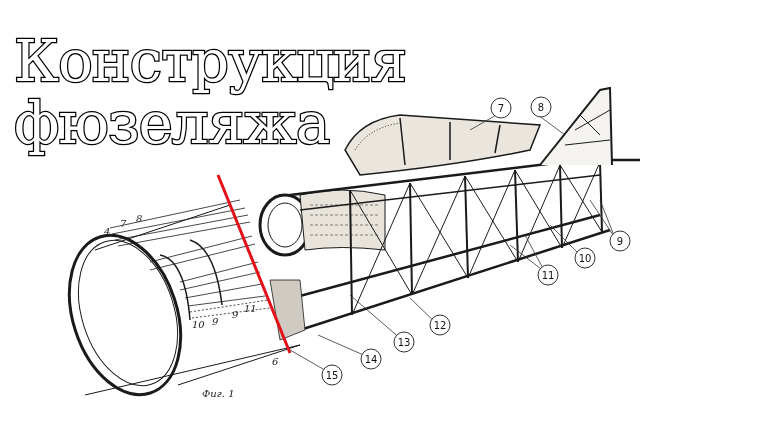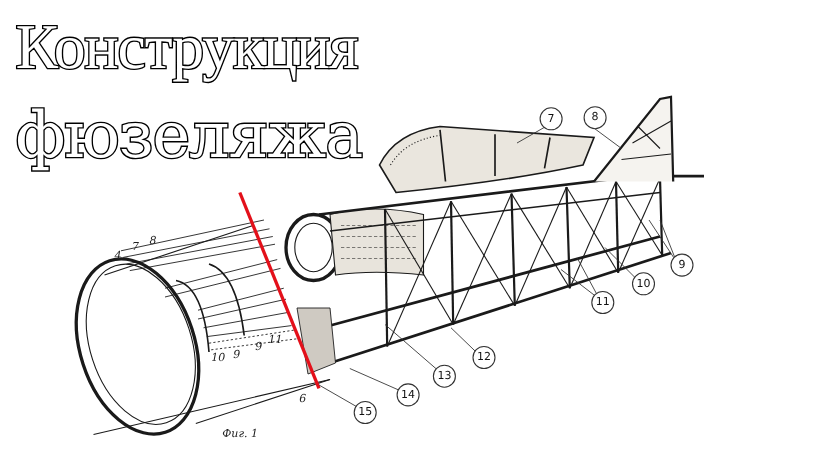--- a/index.html
+++ b/index.html
@@ -4,21 +4,21 @@
   <style>
     html, body { margin: 0; padding: 0; background: #ffffff; }
     body { width: 760px; height: 427px; position: relative; overflow: hidden; font-family: "DejaVu Serif", serif; }
     .title-line {
       position: absolute; left: 14px; font-family: "DejaVu Serif", "Liberation Serif", serif;
       font-size: 58px; line-height: 1; color: #ffffff; letter-spacing: -1px;
       -webkit-text-stroke: 2.5px #000000;
       paint-order: stroke fill;
       text-shadow: 0 0 1px #000;
     }
-    #title1 { top: 14px; font-family: Liberation Serif, serif; }
+    #title1 { top: 32px; }
     #title2 { top: 94px; }
     svg#diagram { position: absolute; left: 0; top: 0; }
     .callout-text { font-family: "DejaVu Sans", sans-serif; font-size: 10px; fill: #111; text-anchor: middle; dominant-baseline: central; }
     .small-label { font-family: "DejaVu Serif", serif; font-style: italic; font-size: 10px; fill: #222; }
   </style>
 </head>
 <body>
 
 <div class="title-line" id="title1">Конструкция</div>
 <div class="title-line" id="title2">фюзеляжа</div>

